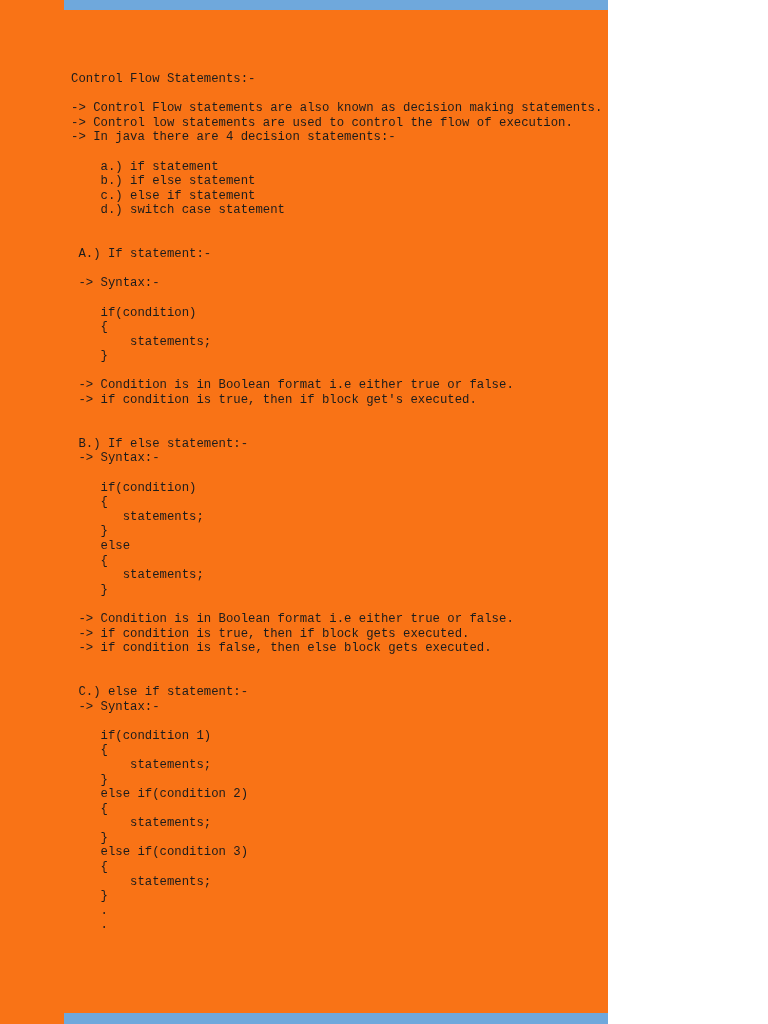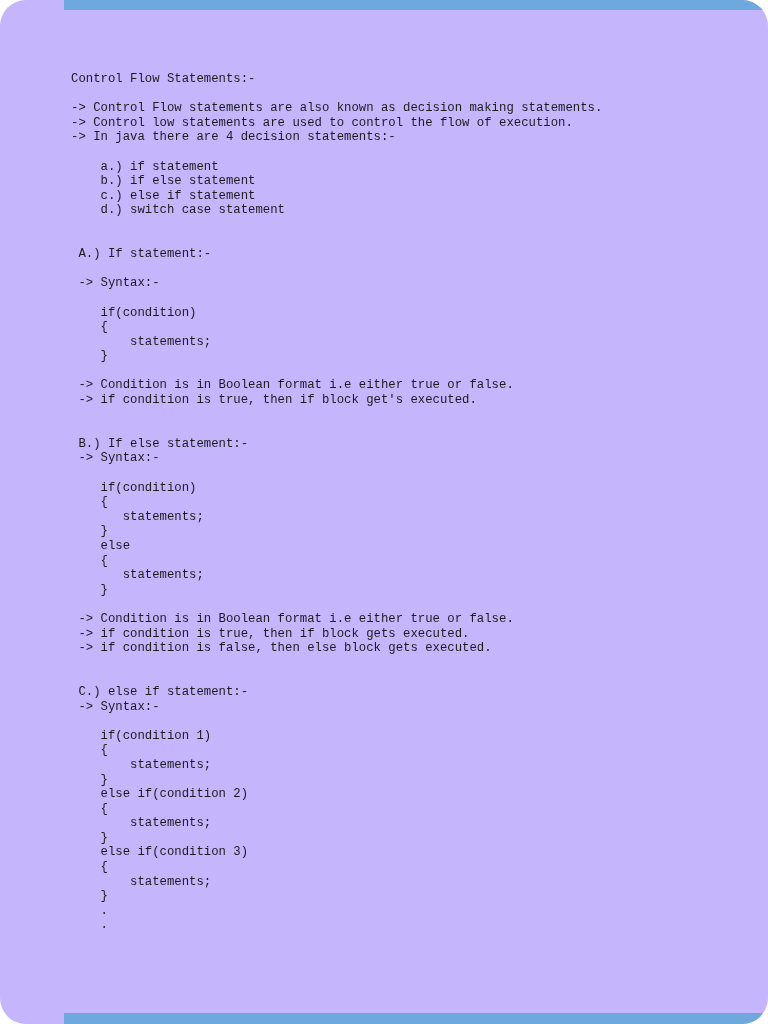--- a/index.html
+++ b/index.html
@@ -2,25 +2,24 @@
 <html><head>
 <meta charset="utf-8">
 <style>
   html, body {
     margin: 0;
     padding: 0;
     background: #ffffff;
   }
   .page {
     position: relative;
-    width: 768px;
+    width: 608px;
     height: 1024px;
-    background: #c4b5fd;
+    background: #f97316;
     overflow: hidden;
-    border-radius: 26px;
   }
   .strip {
     position: absolute;
     left: 64px;
     right: 0;
   }
   .strip-top {
     top: 0;
     height: 10px;
   }

